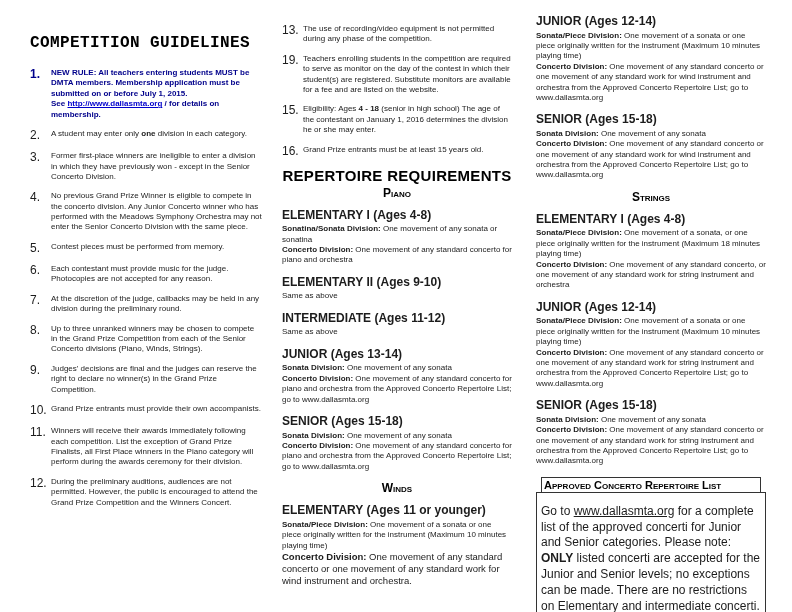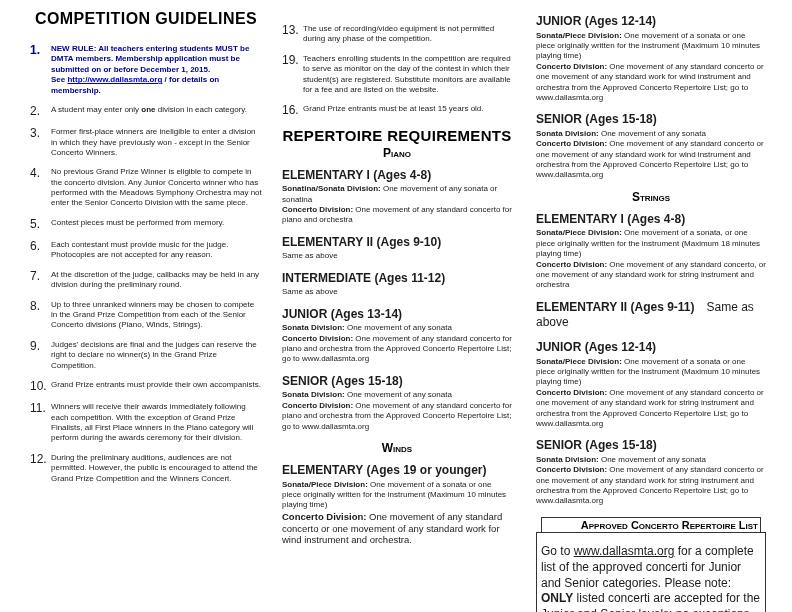--- a/index.html
+++ b/index.html
@@ -6,22 +6,22 @@
   body{
     width:792px;height:612px;background:#ffffff;position:relative;
     font-family:"Liberation Sans",sans-serif;color:#1c1c1c;overflow:hidden;
   }
   .col{position:absolute;top:0;}
   #col-left{left:30px;width:232px;}
   #col-mid{left:282px;width:230px;}
   #col-right{left:536px;width:230px;}
 
   .page-title{
-    font-size:16px;font-weight:bold;text-align:center;color:#000;
-    letter-spacing:.4px;margin:10px 0 16px 0;
+    font-size:16px;font-weight:bold;color:#000;
+    letter-spacing:.4px;margin:34px 0 16px 0;font-family:Liberation Mono, monospace;
   }
   .gitem{display:flex;margin-bottom:9px;}
   .gnum{font-size:12px;font-weight:normal;width:21px;flex:none;line-height:1.1;}
   .gtext{font-size:8px;line-height:1.3;flex:1;}
   .navy .gnum,.navy .gtext{color:#00008B;font-weight:bold;}
   .link{color:#0000CC;text-decoration:underline;cursor:pointer;}
   .ulink{color:inherit;text-decoration:underline;cursor:pointer;}
 
   .rep-title{font-size:15px;font-weight:bold;text-align:center;margin:4px 0 2px 0;color:#000;letter-spacing:.3px;}
   .instr{font-size:12px;font-weight:bold;font-variant:small-caps;text-align:center;margin:2px 0 8px 0;color:#000;}
@@ -29,51 +29,51 @@
 
   .rsec{margin-bottom:9px;font-size:8px;line-height:1.3;}
   .rhead{font-weight:bold;font-size:12px;margin-bottom:1px;}
   .rlabel{font-weight:bold;}
   .note{margin-left:12px;font-weight:normal;}
   .bigger{font-size:9.5px;line-height:1.25;}
 
   .abox{margin-top:10px;}
   .abox-title{
     border:1px solid #333;margin:0 5px -1px 5px;padding:1px 2px;
-    font-size:11px;font-weight:bold;font-variant:small-caps;text-align:right;
+    font-size:11px;font-weight:bold;font-variant:small-caps;text-align:left;
     background:#fff;position:relative;z-index:2;color:#000;
   }
   .abox-body{
     border:1px solid #333;padding:11px 4px;font-size:12px;line-height:1.32;
   }
 </style>
 </head>
 <body>
 
 <div class="col" id="col-left">
   <div class="page-title">COMPETITION GUIDELINES</div>
 
   <div class="gitem navy">
     <span class="gnum">1.</span>
     <div class="gtext">
-      <span>NEW RULE: All teachers entering students MUST be DMTA members. Membership application must be submitted on or before December 1, 2015.</span>
+      <span>NEW RULE: All teachers entering students MUST be DMTA members. Membership application must be submitted on or before July 1, 2015.</span>
       <div>
         <span>See </span><a class="link">http://www.dallasmta.org</a><span> / for details on membership.</span>
       </div>
     </div>
   </div>
 
   <div class="gitem">
     <span class="gnum">2.</span>
     <div class="gtext"><span>A student may enter only </span><b>one</b><span> division in each category.</span></div>
   </div>
 
   <div class="gitem">
     <span class="gnum">3.</span>
-    <div class="gtext">Former first-place winners are ineligible to enter a division in which they have previously won - except in the Senior Concerto Winners.</div>
+    <div class="gtext">Former first-place winners are ineligible to enter a division in which they have previously won - except in the Senior Concerto Division.</div>
   </div>
 
   <div class="gitem">
     <span class="gnum">4.</span>
     <div class="gtext">No previous Grand Prize Winner is eligible to compete in the concerto division.  Any Junior Concerto winner who has performed with the Meadows Symphony Orchestra may not enter the Senior Concerto Division with the same piece.</div>
   </div>
 
   <div class="gitem">
     <span class="gnum">5.</span>
     <div class="gtext">Contest pieces must be performed from memory.</div>
@@ -99,41 +99,45 @@
     <div class="gtext">Judges' decisions are final and the judges can reserve the right to declare no winner(s) in the Grand Prize Competition.</div>
   </div>
 
   <div class="gitem">
     <span class="gnum">10.</span>
     <div class="gtext">Grand Prize entrants must provide their own accompanists.</div>
   </div>
 
   <div class="gitem">
     <span class="gnum">11.</span>
-    <div class="gtext">Winners will receive their awards immediately following each competition. With the exception of Grand Prize Finalists, all First Place winners in the Piano category will perform during the awards ceremony for their division.</div>
+    <div class="gtext">Winners will receive their awards immediately following each competition. List the exception of Grand Prize Finalists, all First Place winners in the Piano category will perform during the awards ceremony for their division.</div>
   </div>
 
   <div class="gitem">
     <span class="gnum">12.</span>
     <div class="gtext">During the preliminary auditions, audiences are not permitted. However, the public is encouraged to attend the Grand Prize Competition and the Winners Concert.</div>
   </div>
 </div>
 
 <div class="col" id="col-mid" style="padding-top:24px;">
 
   <div class="gitem">
     <span class="gnum">13.</span>
     <div class="gtext">The use of recording/video equipment is not permitted during any phase of the competition.</div>
   </div>
 
   <div class="gitem">
     <span class="gnum">19.</span>
     <div class="gtext">Teachers enrolling students in the competition are required to serve as monitor on the day of the contest in which their student(s) are registered. Substitute monitors are available for a fee and are listed on the website.</div>
   </div>
 
+  <div class="gitem">
+    <span class="gnum">15.</span>
+    <div class="gtext"><span>Eligibility: Ages </span><b>4 - 18</b><span> (senior in high school) The age of the contestant on January 1, 2016 determines the division he or she may enter.</span></div>
+  </div>
 
   <div class="gitem">
     <span class="gnum">16.</span>
     <div class="gtext">Grand Prize entrants must be at least 15 years old.</div>
   </div>
 
   <div class="rep-title">REPERTOIRE REQUIREMENTS</div>
   <div class="instr">Piano</div>
 
   <div class="rsec">
@@ -160,21 +164,21 @@
 
   <div class="rsec">
     <div class="rhead"><span>SENIOR</span> <span>(Ages 15-18)</span></div>
     <div class="rline"><span class="rlabel">Sonata Division:</span> <span>One movement of any sonata</span></div>
     <div class="rline"><span class="rlabel">Concerto Division:</span> <span>One movement of any standard concerto for piano and orchestra from the Approved Concerto Repertoire List; go to www.dallasmta.org</span></div>
   </div>
 
   <div class="instr mid">Winds</div>
 
   <div class="rsec">
-    <div class="rhead"><span>ELEMENTARY</span> <span>(Ages 19 or younger)</span></div>
+    <div class="rhead"><span>ELEMENTARY</span> <span>(Ages 11 or younger)</span></div>
     <div class="rline"><span class="rlabel">Sonata/Piece Division:</span> <span>One movement of a sonata or one piece originally written for the instrument (Maximum 10 minutes playing time)</span></div>
     <div class="rline bigger"><span class="rlabel">Concerto Division:</span> <span>One movement of any standard concerto or one movement of any standard work for wind instrument and orchestra.</span></div>
   </div>
 </div>
 
 <div class="col" id="col-right" style="padding-top:14px;">
 
   <div class="rsec">
     <div class="rhead"><span>JUNIOR</span> <span>(Ages 12-14)</span></div>
     <div class="rline"><span class="rlabel">Sonata/Piece Division:</span> <span>One movement of a sonata or one piece originally written for the instrument (Maximum 10 minutes playing time)</span></div>
@@ -188,23 +192,20 @@
   </div>
 
   <div class="instr mid">Strings</div>
 
   <div class="rsec">
     <div class="rhead"><span>ELEMENTARY I</span> <span>(Ages 4-8)</span></div>
     <div class="rline"><span class="rlabel">Sonata/Piece Division:</span> <span>One movement of a sonata, or one piece originally written for the instrument (Maximum 18 minutes playing time)</span></div>
     <div class="rline"><span class="rlabel">Concerto Division:</span> <span>One movement of any standard concerto, or one movement of any standard work for string instrument and orchestra</span></div>
   </div>
 
-  <div class="rsec">
-    <div class="rhead"><span>ELEMENTARY II</span> <span>(Ages 9-11)</span><span class="note">Same as above</span></div>
-  </div>
 
   <div class="rsec">
     <div class="rhead"><span>JUNIOR</span> <span>(Ages 12-14)</span></div>
     <div class="rline"><span class="rlabel">Sonata/Piece Division:</span> <span>One movement of a sonata or one piece originally written for the instrument (Maximum 10 minutes playing time)</span></div>
     <div class="rline"><span class="rlabel">Concerto Division:</span> <span>One movement of any standard concerto or one movement of any standard work for string instrument and orchestra from the Approved Concerto Repertoire List; go to www.dallasmta.org</span></div>
   </div>
 
   <div class="rsec">
     <div class="rhead"><span>SENIOR</span> <span>(Ages 15-18)</span></div>
     <div class="rline"><span class="rlabel">Sonata Division:</span> <span>One movement of any sonata</span></div>

